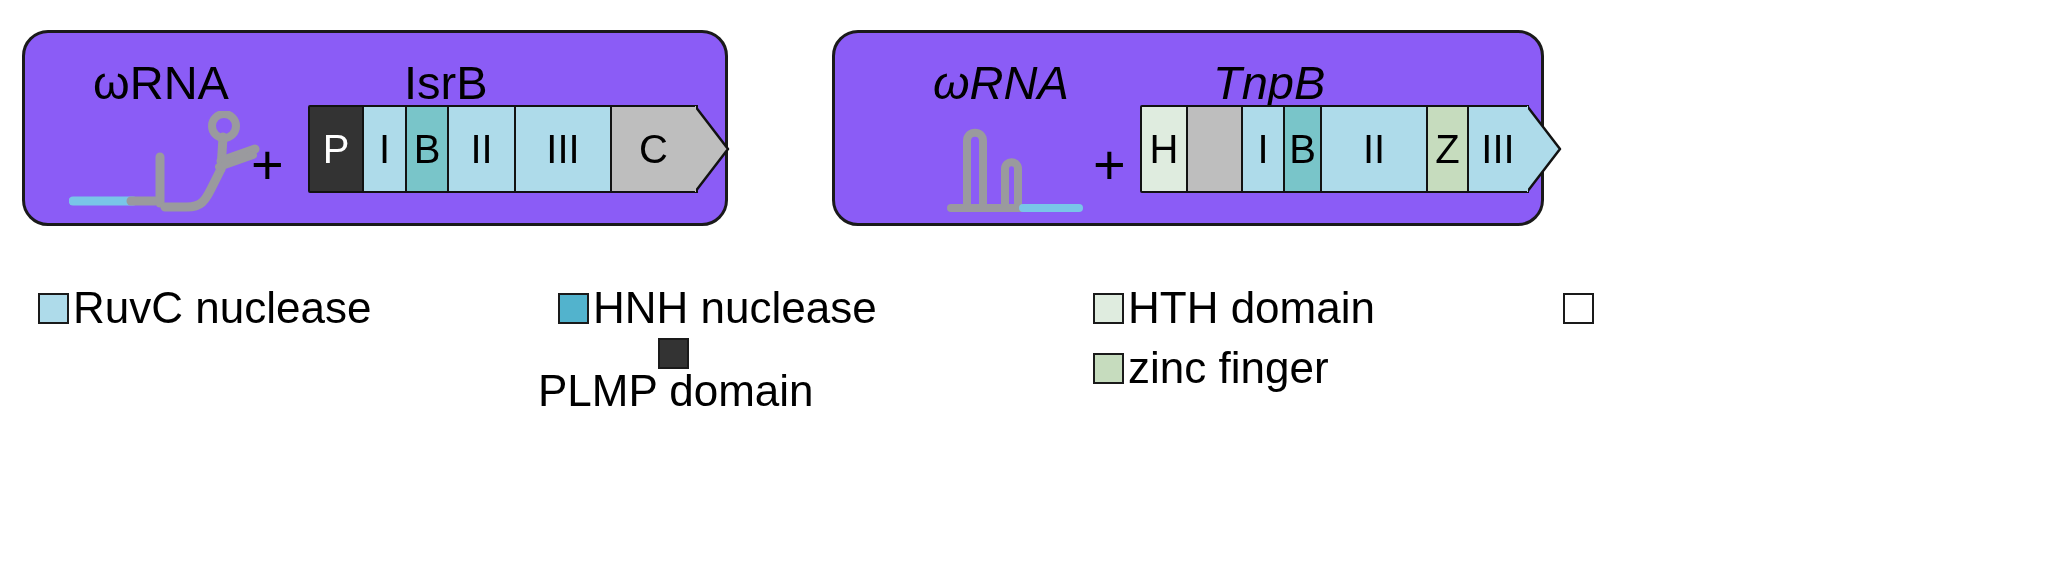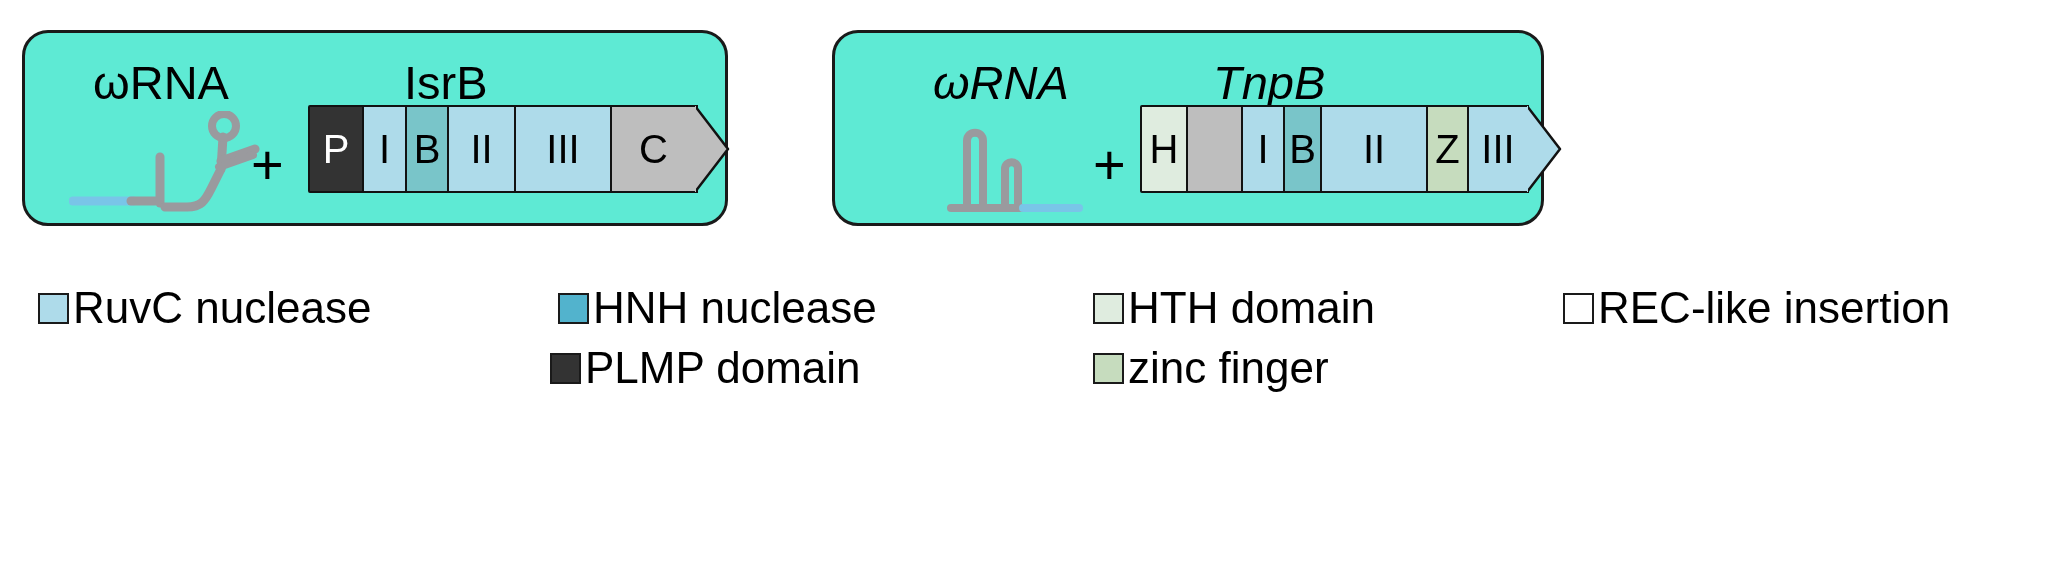--- a/index.html
+++ b/index.html
@@ -13,21 +13,21 @@
     height: 572px;
     background: #ffffff;
     font-family: "Liberation Sans", sans-serif;
     overflow: hidden;
   }
 
   
   .panel {
     position: absolute;
     box-sizing: border-box;
-    background: #5eead4;
+    background: #8b5cf6;
     border: 3px solid #1a1a1a;
     border-radius: 26px;
   }
   #panel-isrb { left: 22px;  top: 30px; width: 706px; height: 196px; }
   #panel-tnpb { left: 832px; top: 30px; width: 712px; height: 196px; }
 
   .panel-title {
     position: absolute;
     top: 26px;
     font-size: 47px;
@@ -233,25 +233,24 @@
         <div class="legend-item" style="position: absolute; left: 520px; top: 0px; height: 60px;">
           <span class="legend-swatch" style="background: rgb(82, 179, 205);"></span>
           <span class="legend-label">HNH nuclease</span>
         </div>
         <div class="legend-item" style="position: absolute; left: 1055px; top: 0px; height: 60px;">
           <span class="legend-swatch" style="background: rgb(223, 236, 223);"></span>
           <span class="legend-label">HTH domain</span>
         </div>
         <div class="legend-item" style="position: absolute; left: 1525px; top: 0px; height: 60px;">
           <span class="legend-swatch" style="background: rgb(255, 255, 255);"></span>
-          <span class="legend-label">REC-like insertion</span>
         </div>
       </div>
       <div class="legend-row" style="position: relative;">
-        <div class="legend-item" style="position: absolute; left: 512px; top: 0px; height: 60px;">
+        <div class="legend-item" style="position: absolute; left: 496px; top: 0px; height: 60px; flex-direction: column;">
           <span class="legend-swatch" style="background: rgb(51, 51, 51);"></span>
           <span class="legend-label">PLMP domain</span>
         </div>
         <div class="legend-item" style="position: absolute; left: 1055px; top: 0px; height: 60px;">
           <span class="legend-swatch" style="background: rgb(198, 220, 190);"></span>
           <span class="legend-label">zinc finger</span>
         </div>
       </div>
     </div>
 

